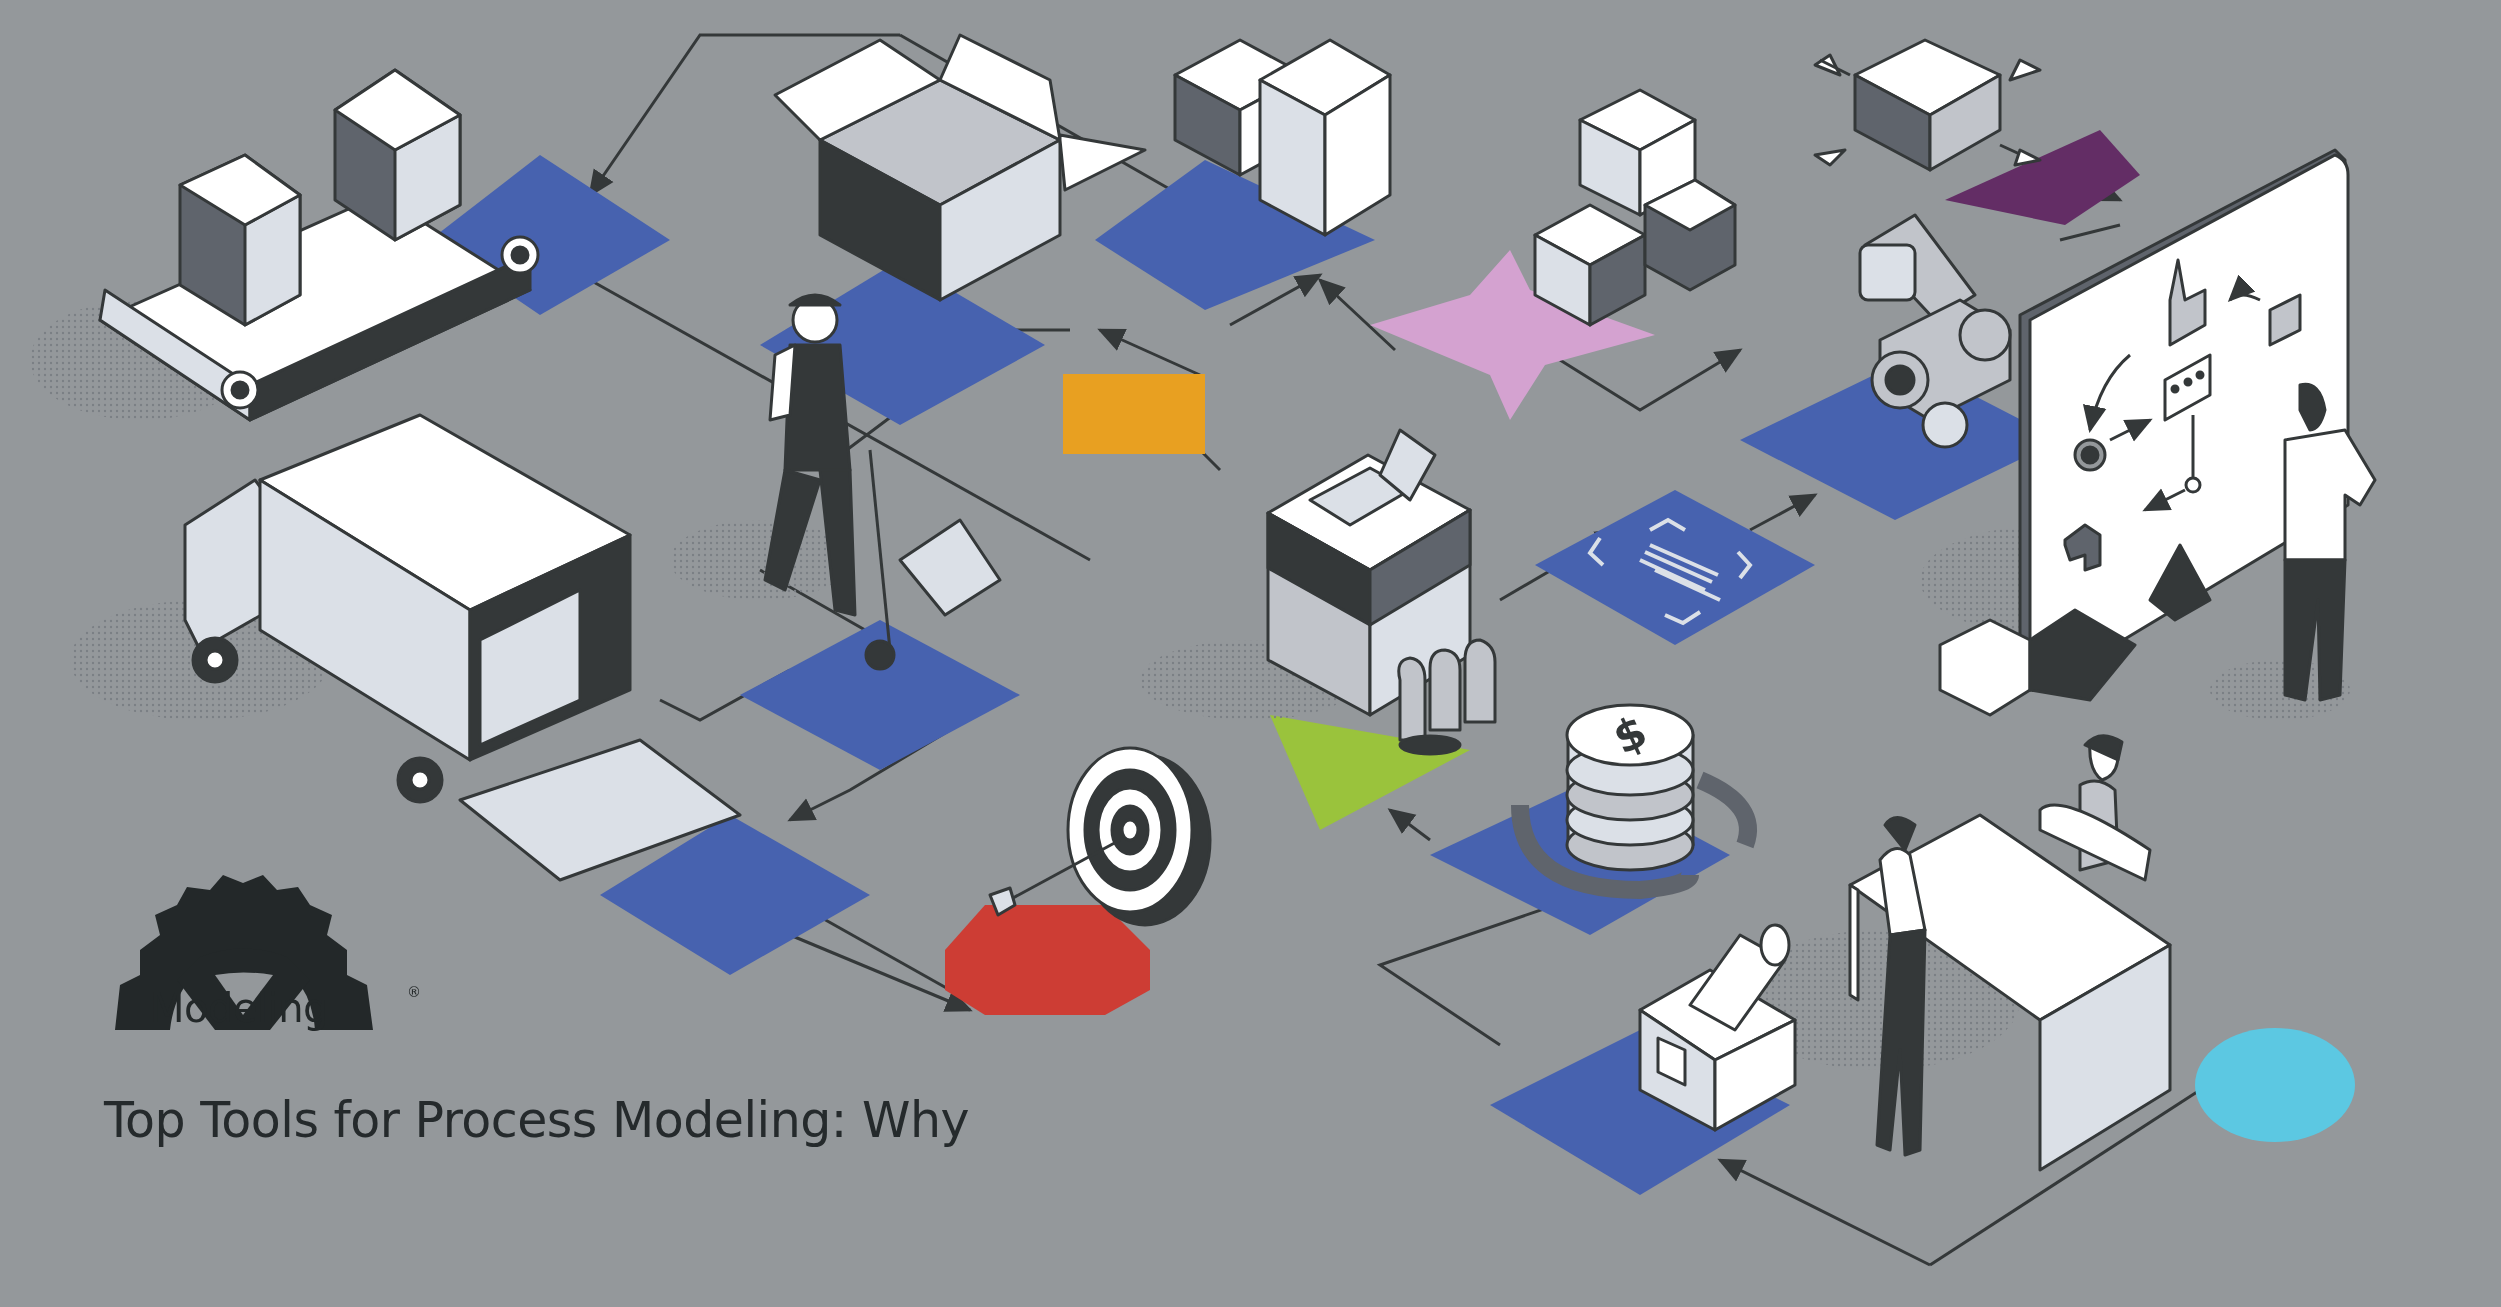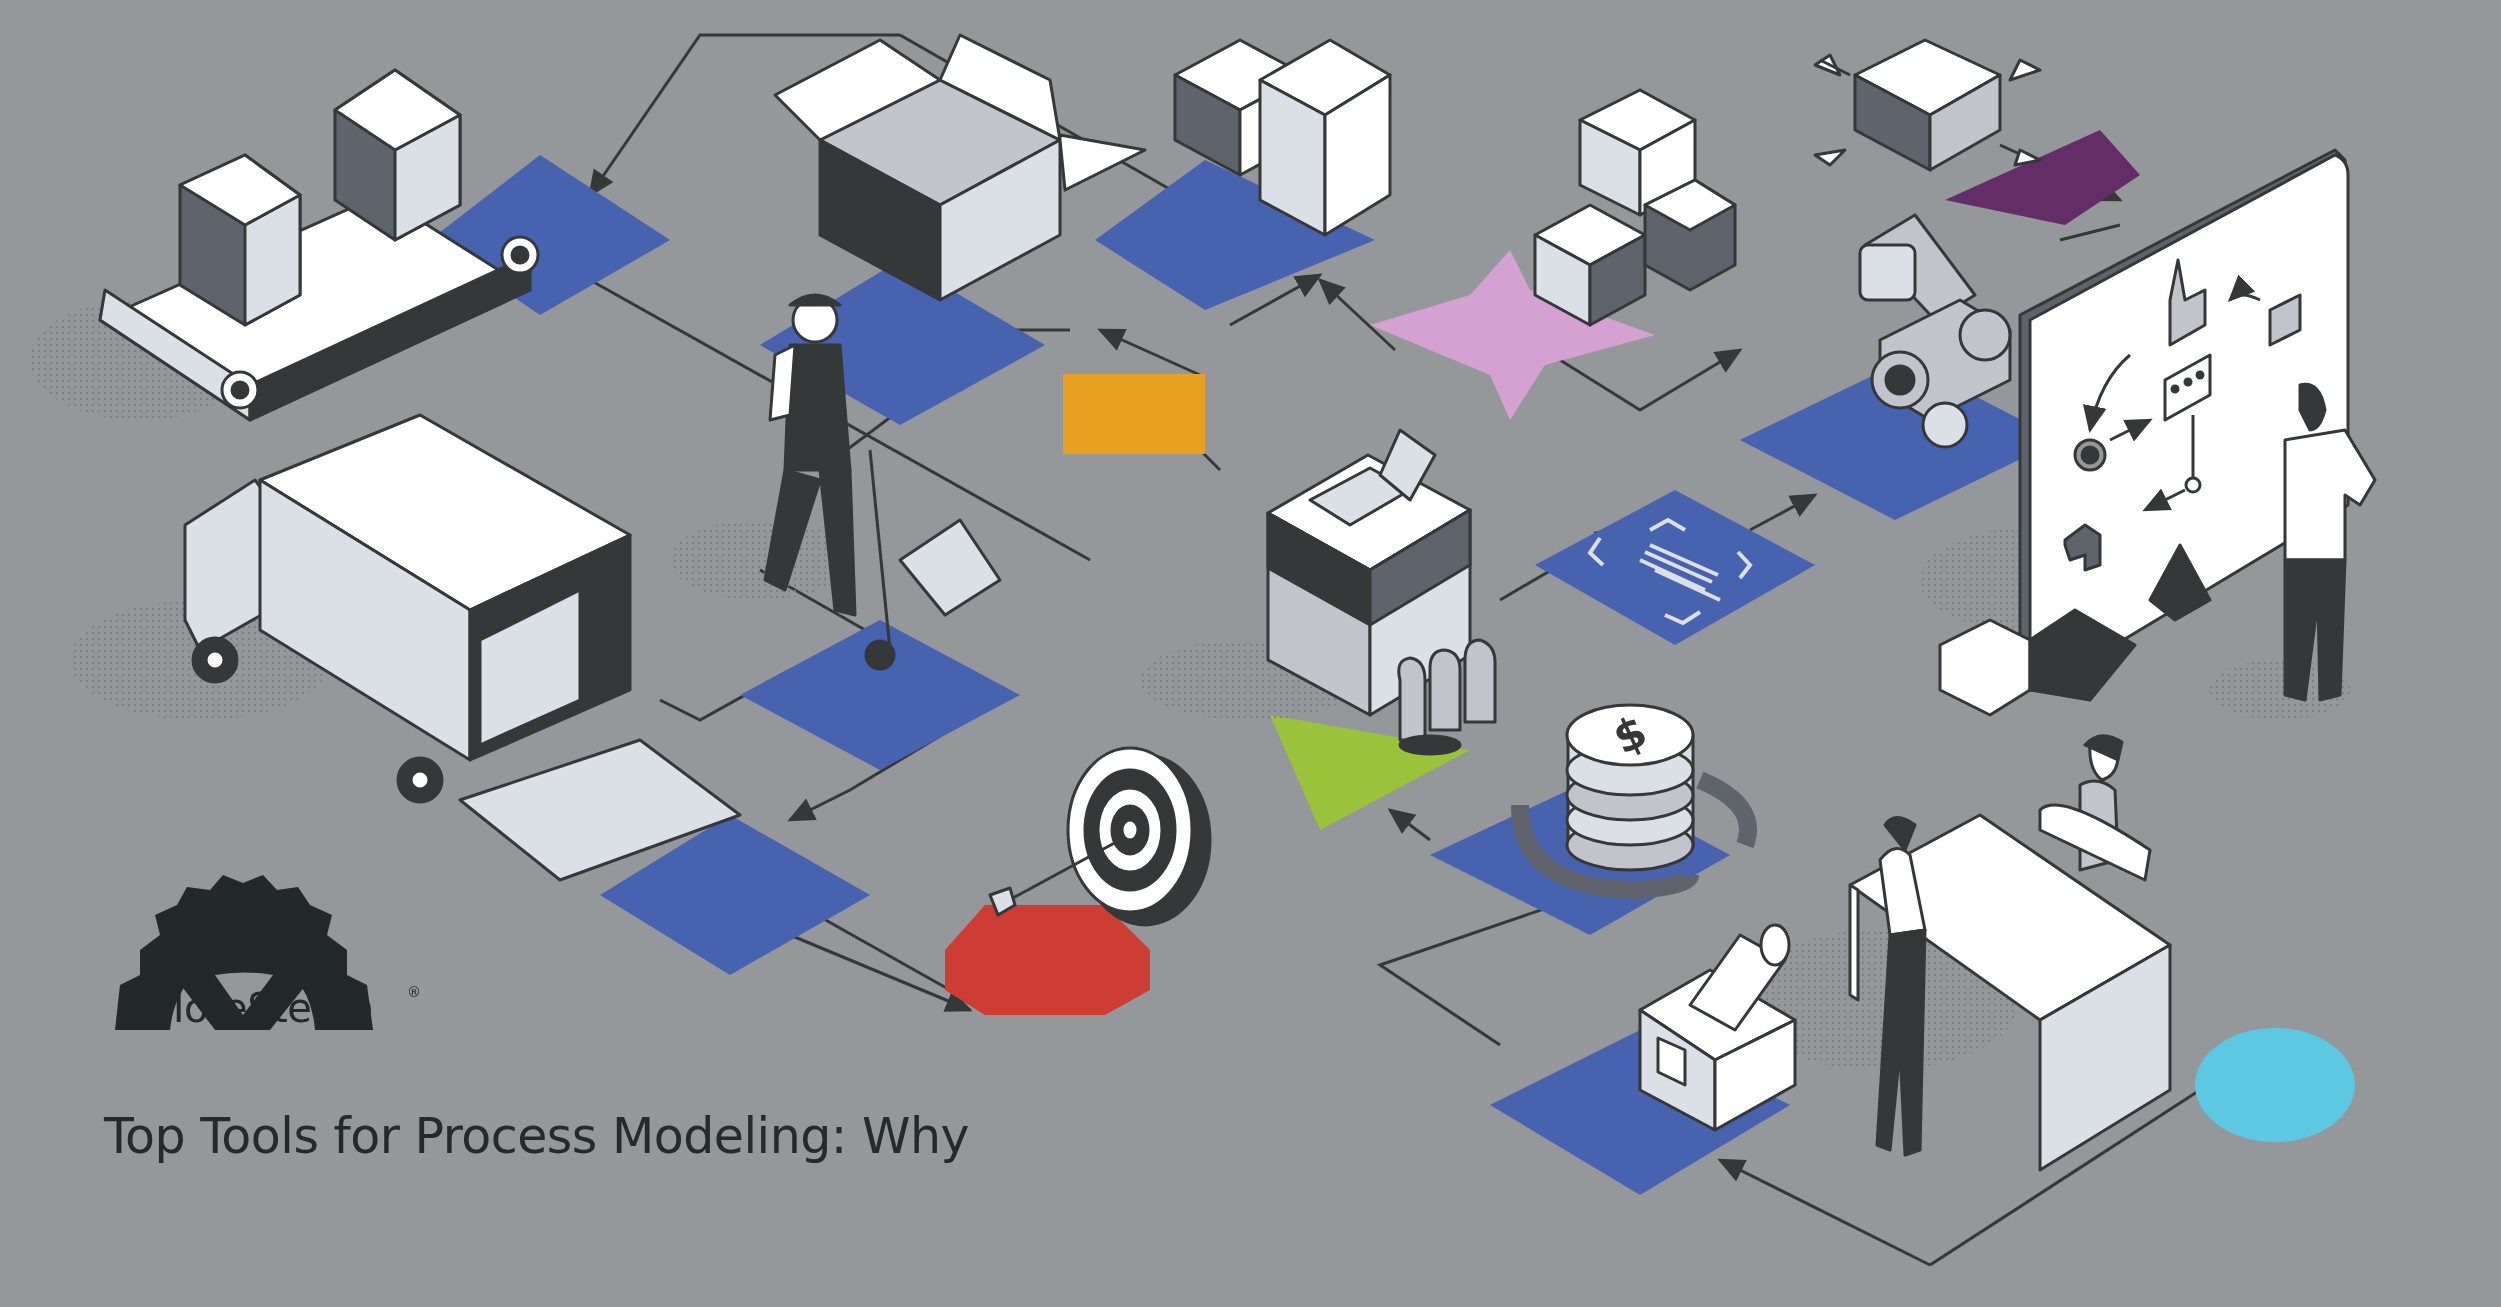--- a/index.html
+++ b/index.html
@@ -2,21 +2,21 @@
 <html><head>
 <meta charset="utf-8">
 <style>
   html,body{margin:0;padding:0;}
   body{width:2501px;height:1307px;overflow:hidden;background:#94989b;position:relative;font-family:"DejaVu Sans","Liberation Sans",sans-serif;}
   #scene{position:absolute;left:0;top:0;width:2501px;height:1307px;}
   .brand{position:absolute;left:100px;top:870px;width:340px;height:160px;}
   .brand-name{position:absolute;left:150px;top:985px;font-size:40px;font-weight:400;color:#232829;letter-spacing:-0.5px;}
   .brand-reg{position:absolute;left:407px;top:984px;font-size:14px;color:#232829;}
   .headline{position:absolute;left:104px;top:1088px;margin:0;font-size:49px;line-height:66px;font-weight:400;color:#252a2c;letter-spacing:-0.5px;}
-  .headline span{display:block;margin-top:16px;}
+  .headline span{display:block;}
 </style>
 </head>
 <body>
 
 <svg id="scene" viewBox="0 0 2501 1307" xmlns="http://www.w3.org/2000/svg">
   <defs>
     <pattern id="dots" width="6" height="6" patternUnits="userSpaceOnUse">
       <circle cx="3" cy="3" r="1.2" fill="#7b7f84"></circle>
     </pattern>
     <marker id="arr" markerWidth="10" markerHeight="10" refX="8" refY="5" orient="auto">
@@ -272,18 +272,18 @@
 
   <g transform="translate(115,875)" fill="#232829">
     <path d="M55,155 L0,155 L5,110 L25,100 L25,75 L45,60 L40,40 L62,30 L72,12 L95,15 L108,0 L128,8 L148,0 L162,15 L183,12 L195,30 L217,40 L212,60 L232,75 L232,100 L252,110 L258,155 L200,155 Q195,90 128,75 Q62,90 55,155 Z"></path>
     <path d="M62,105 L85,82 Q128,65 172,82 L195,105 L155,155 L100,155 Z"></path>
     <path d="M100,100 Q128,95 158,100 L128,140 Z" fill="#94989b"></path>
   </g>
 </svg>
 
 <div class="brand">
 </div>
-<span class="brand-name">MoreSteam</span>
+<span class="brand-name">Modeling</span>
 <span class="brand-reg">®</span>
 
 <h1 class="headline">
   <span>Top Tools for Process Modeling: Why</span>
 </h1>
 
 </body></html>

